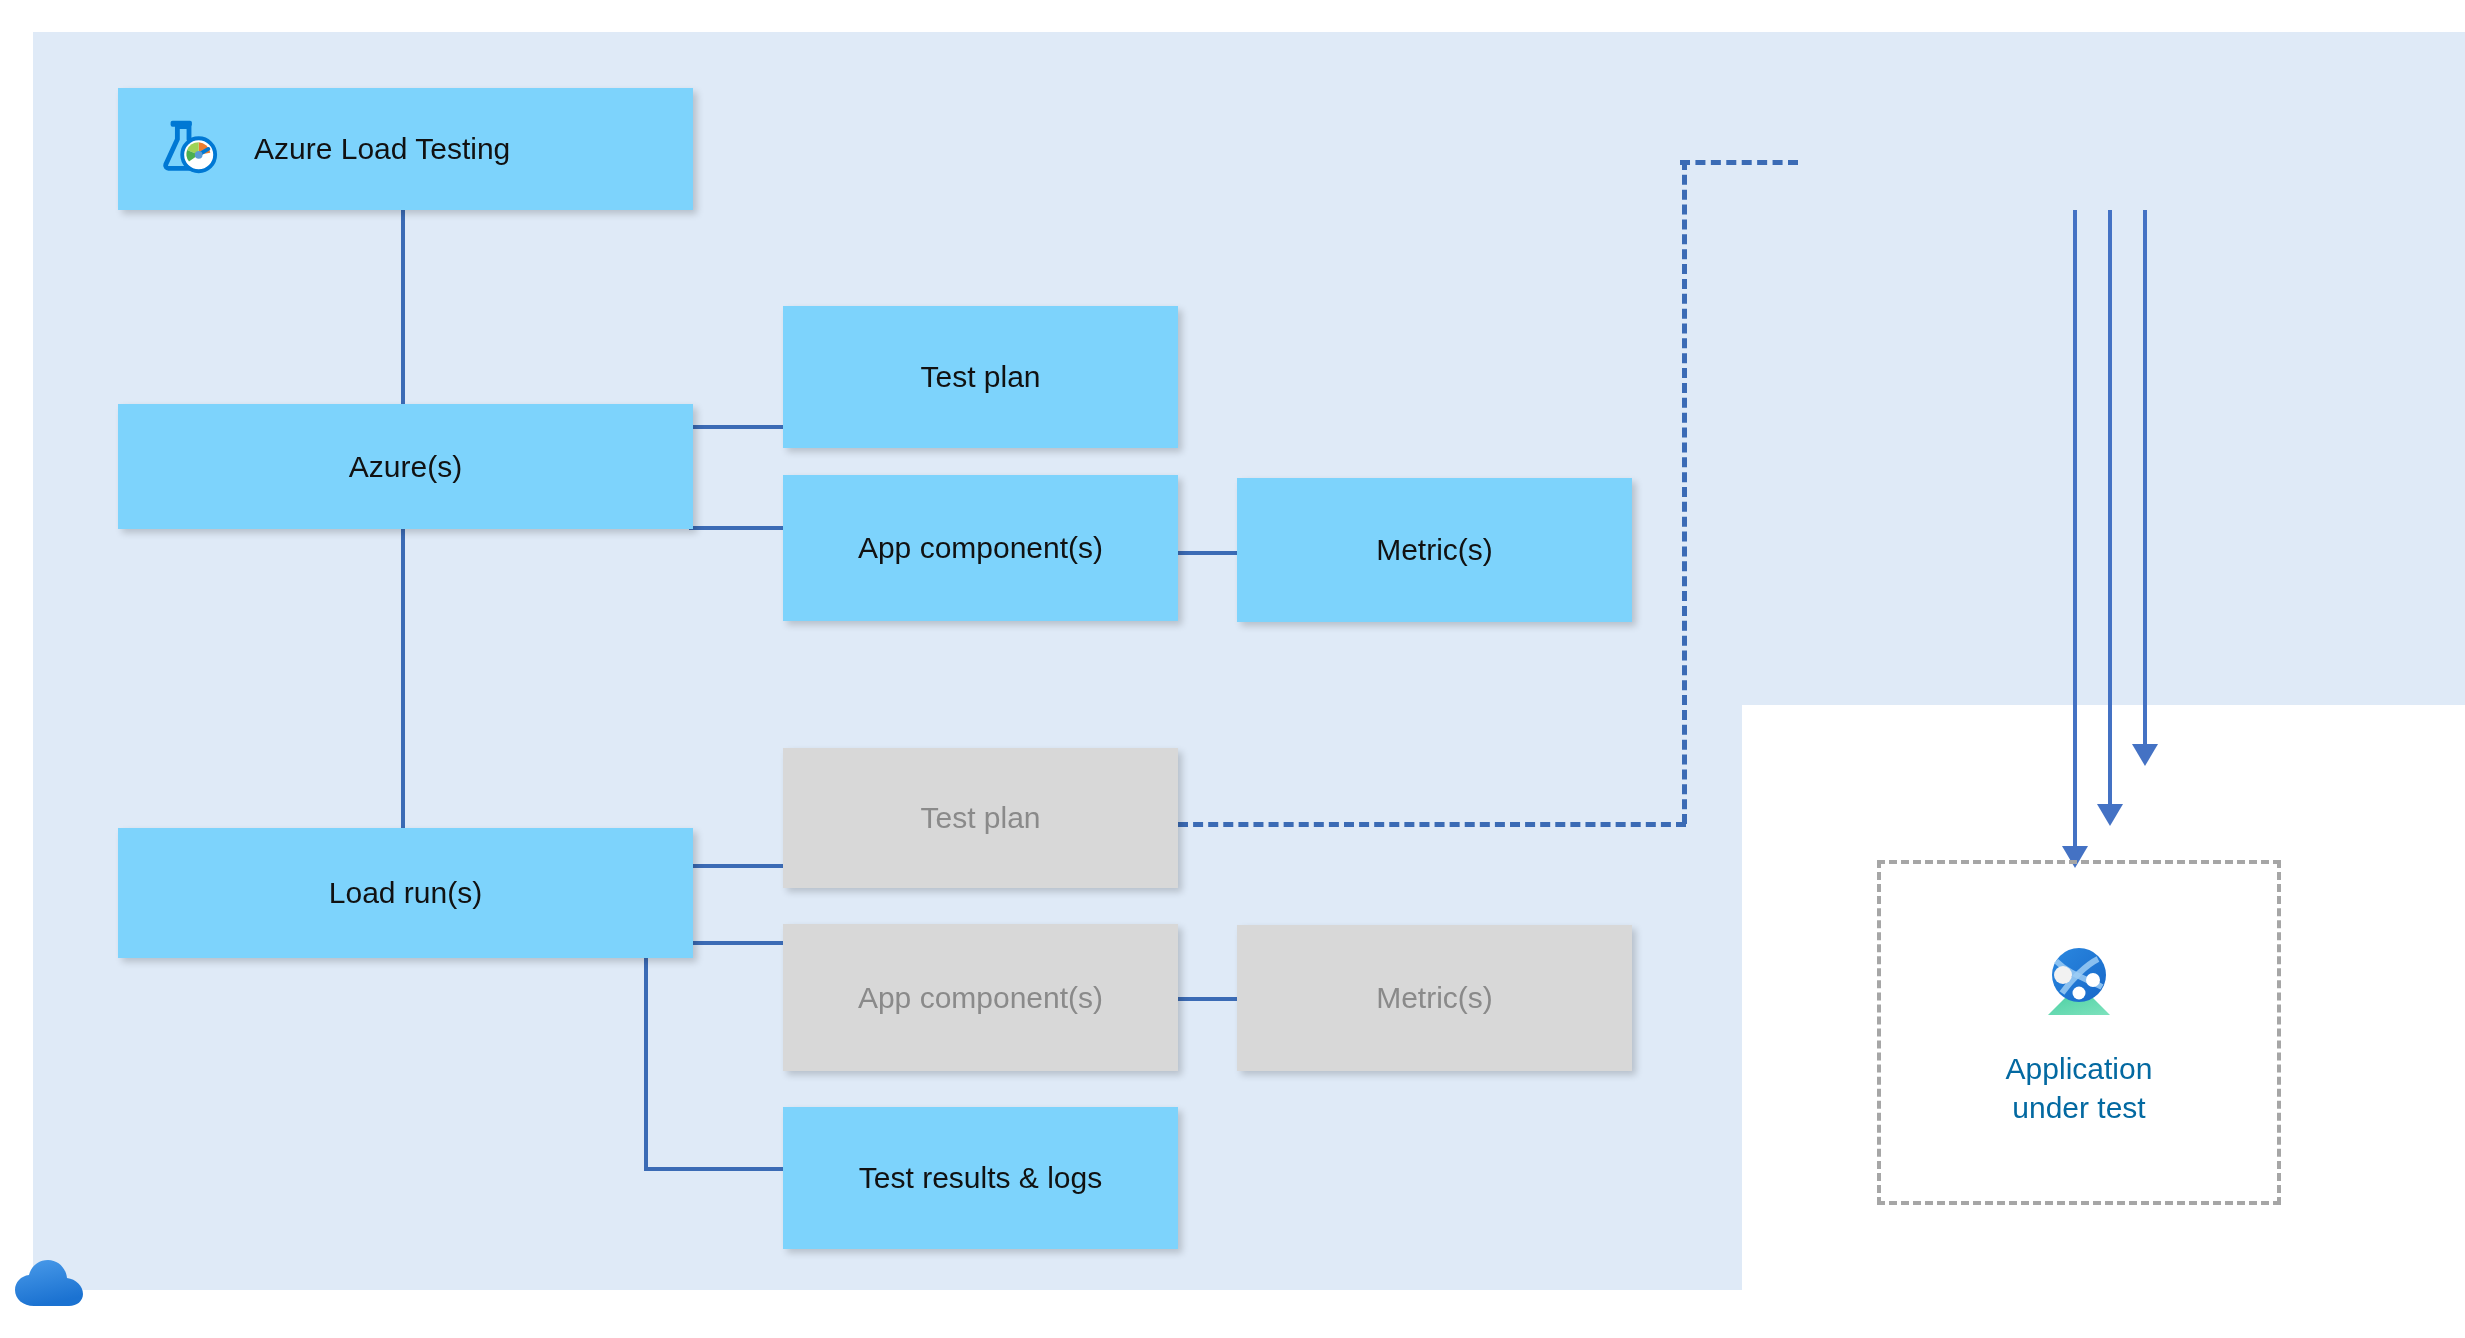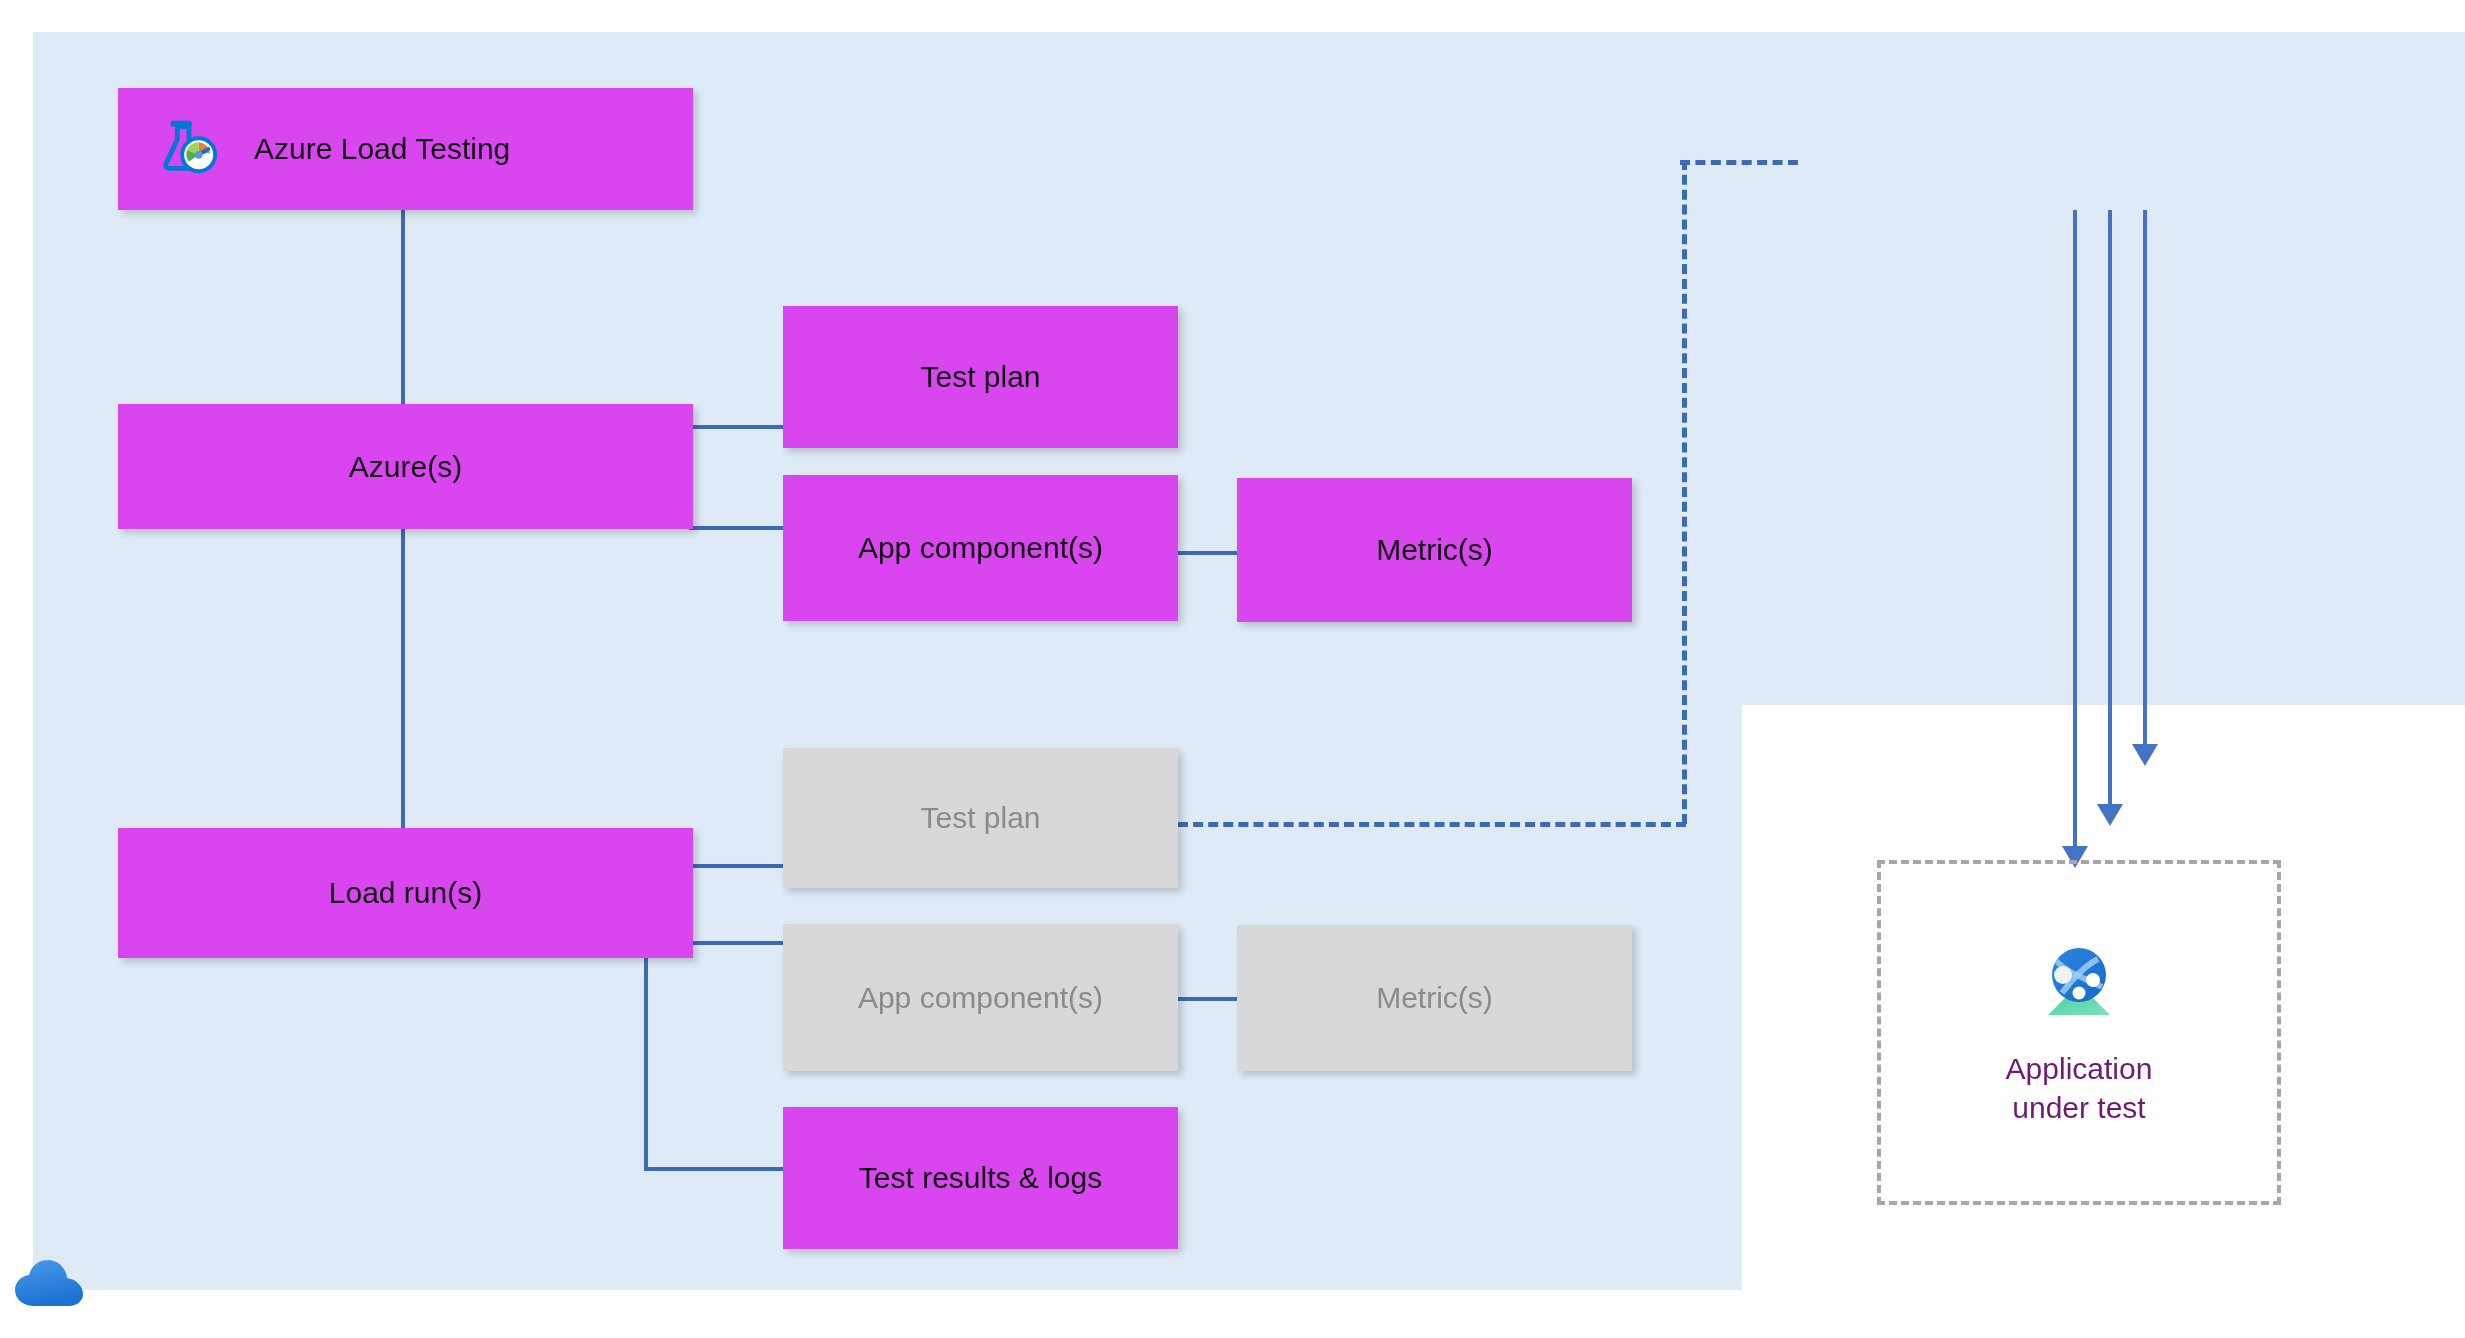--- a/index.html
+++ b/index.html
@@ -31,21 +31,21 @@
   }
   #panel-lower {
     left: 33px;
     top: 705px;
     width: 1709px;
     height: 585px;
   }
   
   .node {
     position: absolute;
-    background: #d946ef;
+    background: #7dd3fc;
     box-shadow: 4px 4px 7px rgba(0,0,0,0.18);
     display: flex;
     align-items: center;
     justify-content: center;
     box-sizing: border-box;
   }
   .node .label {
     font-size: 30px;
     color: #111111;
     line-height: 1.25;
@@ -89,21 +89,21 @@
     border: 4px dashed #a6a6a6;
     box-sizing: border-box;
     display: flex;
     flex-direction: column;
     align-items: center;
     justify-content: center;
   }
   #aut-container .aut-label {
     margin-top: 26px;
     font-size: 30px;
-    color: #701a75;
+    color: #0369a1;
     text-align: center;
     line-height: 1.3;
     white-space: pre-line;
   }
   
   .line {
     position: absolute;
     background: #3b6bb5;
   }
   .vline { width: 4px; }

